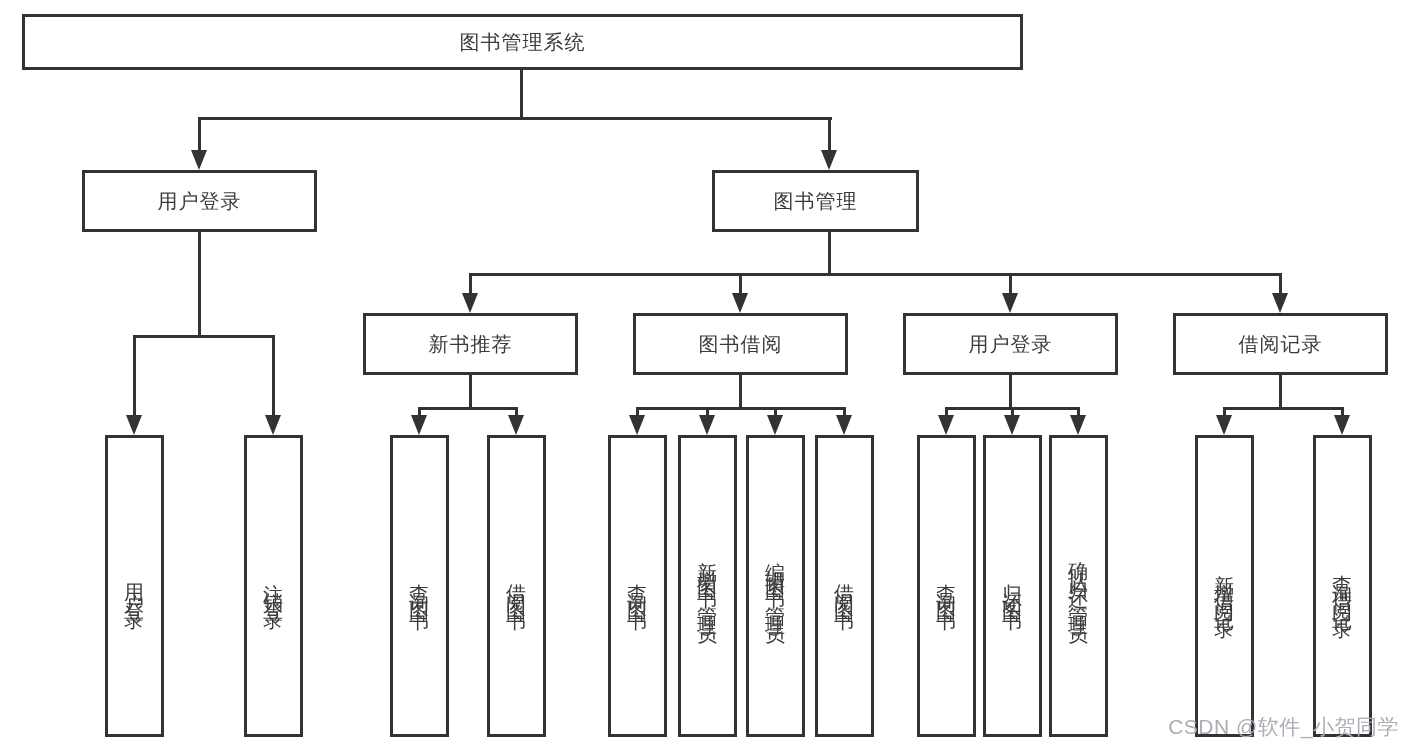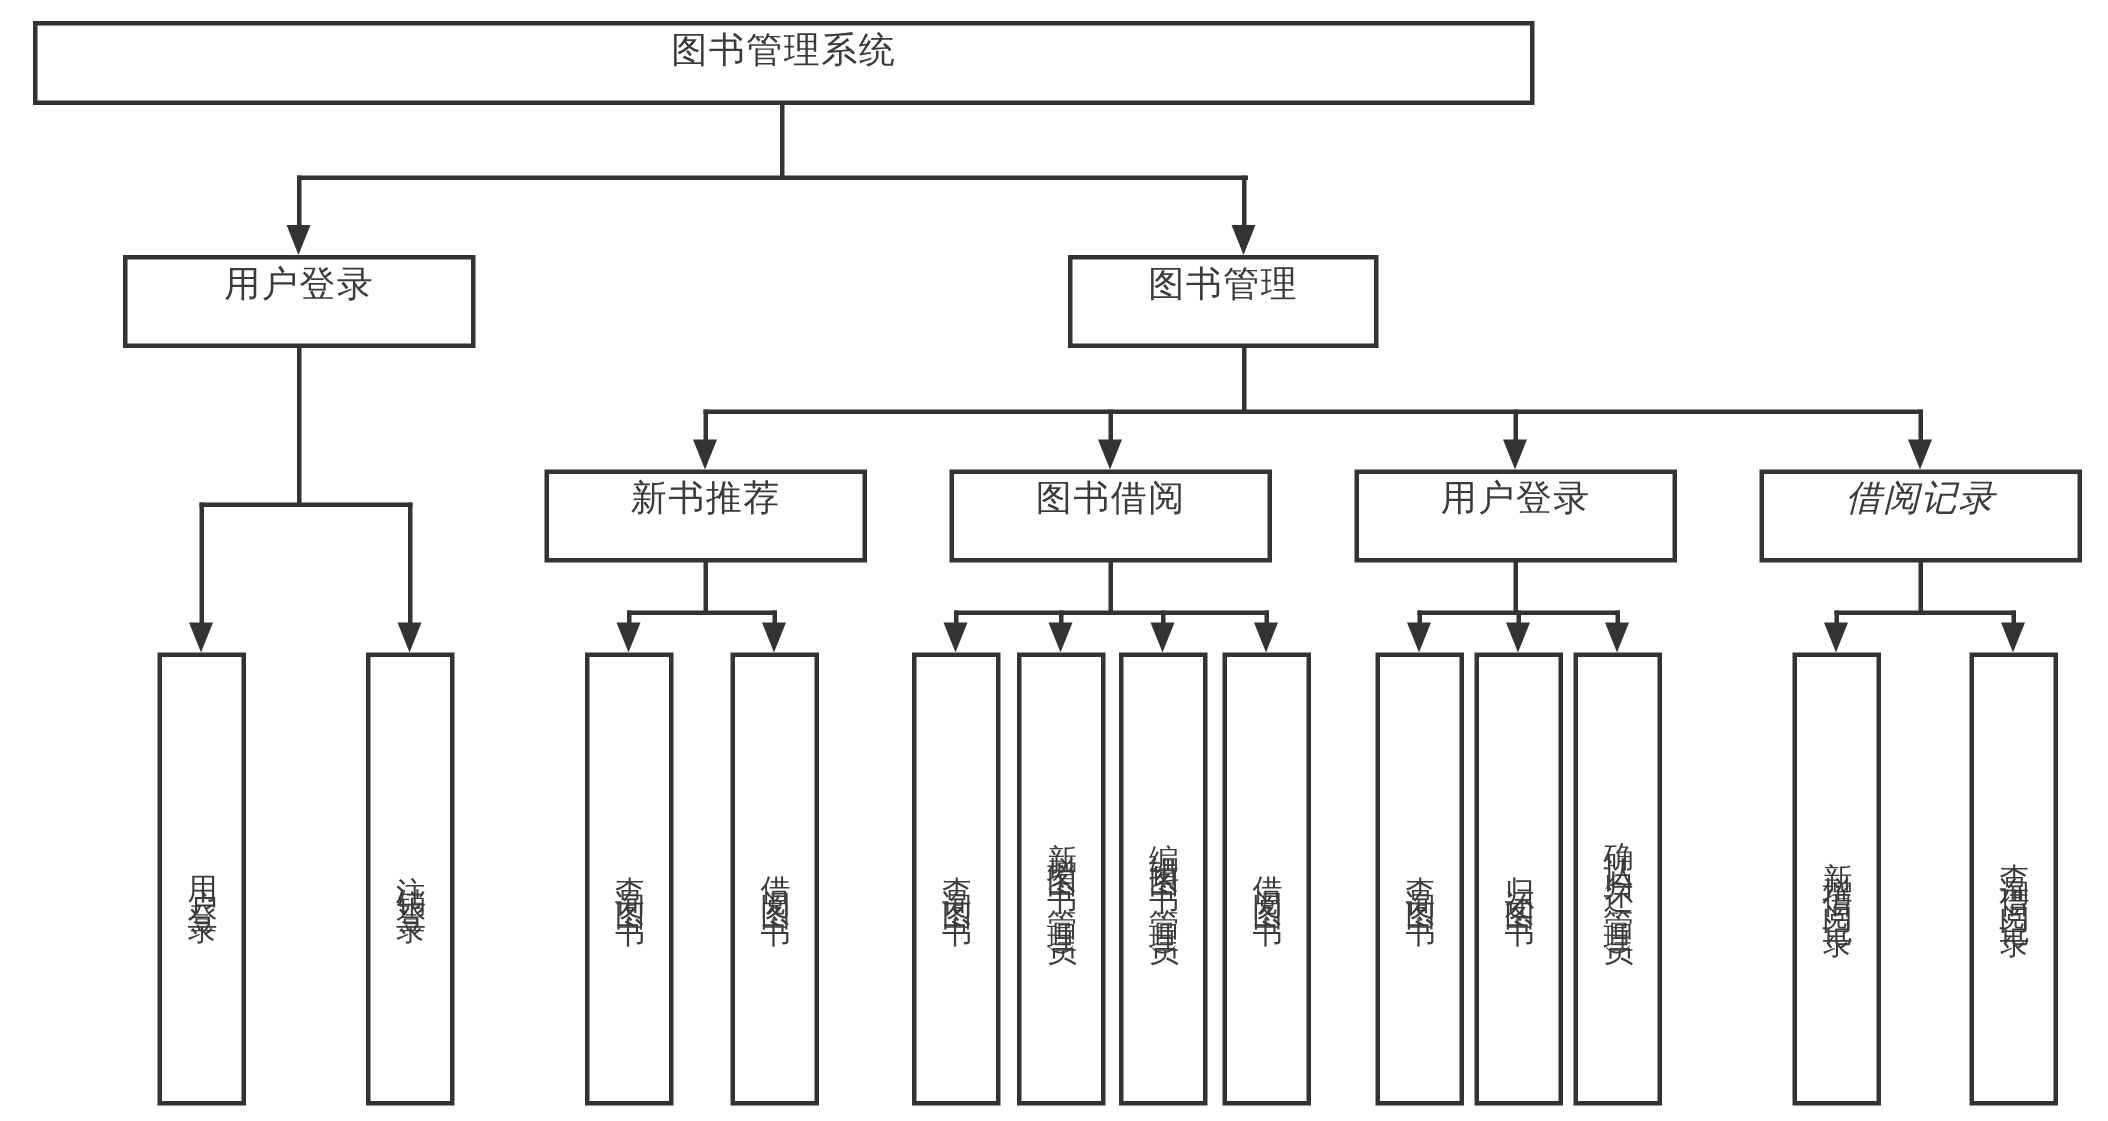--- a/index.html
+++ b/index.html
@@ -14,23 +14,23 @@
     position:relative;
     width:1405px;height:747px;
     background:var(--background);
     overflow:hidden;
   }
   .node{
     position:absolute;
     box-sizing:border-box;
     border:3px solid var(--line);
     background:var(--background);
-    display:flex;align-items:flex-start;justify-content:center;
+    display:flex;align-items:center;justify-content:center;
     color:var(--text);
-    font-size:24px;
+    font-size:20px;
     letter-spacing:1px;
     white-space:nowrap;
   }
   .leaf{
     position:absolute;
     box-sizing:border-box;
     border:3px solid var(--line);
     background:var(--background);
     display:flex;align-items:center;justify-content:center;
     color:var(--text);
@@ -105,21 +105,21 @@
 
   <div class="node" style="left:363px;top:313px;width:215px;height:62px;">
     <span>新书推荐</span>
   </div>
   <div class="node" style="left:633px;top:313px;width:215px;height:62px;">
     <span>图书借阅</span>
   </div>
   <div class="node" style="left:903px;top:313px;width:215px;height:62px;">
     <span>用户登录</span>
   </div>
-  <div class="node" style="left:1173px;top:313px;width:215px;height:62px;font-style:italic;">
+  <div class="node" style="left:1173px;top:313px;width:215px;height:62px;">
     <span>借阅记录</span>
   </div>
 
   <div class="vline" style="left:469px;top:373px;height:37px;"></div>
   <div class="hline" style="left:418px;top:407px;width:100px;"></div>
   <div class="vline" style="left:739px;top:373px;height:37px;"></div>
   <div class="hline" style="left:636px;top:407px;width:210px;"></div>
   <div class="vline" style="left:1009px;top:373px;height:37px;"></div>
   <div class="hline" style="left:945px;top:407px;width:135px;"></div>
   <div class="vline" style="left:1279px;top:373px;height:37px;"></div>
@@ -188,14 +188,15 @@
     <span>确认归还（管理员）</span>
   </div>
 
   <div class="leaf" style="left:1195px;top:435px;width:59px;height:302px;">
     <span>新增借阅记录</span>
   </div>
   <div class="leaf" style="left:1313px;top:435px;width:59px;height:302px;">
     <span>查询借阅记录</span>
   </div>
 
+  <div class="watermark">CSDN @软件_小贺同学</div>
 
 </div>
 
 </body></html>

